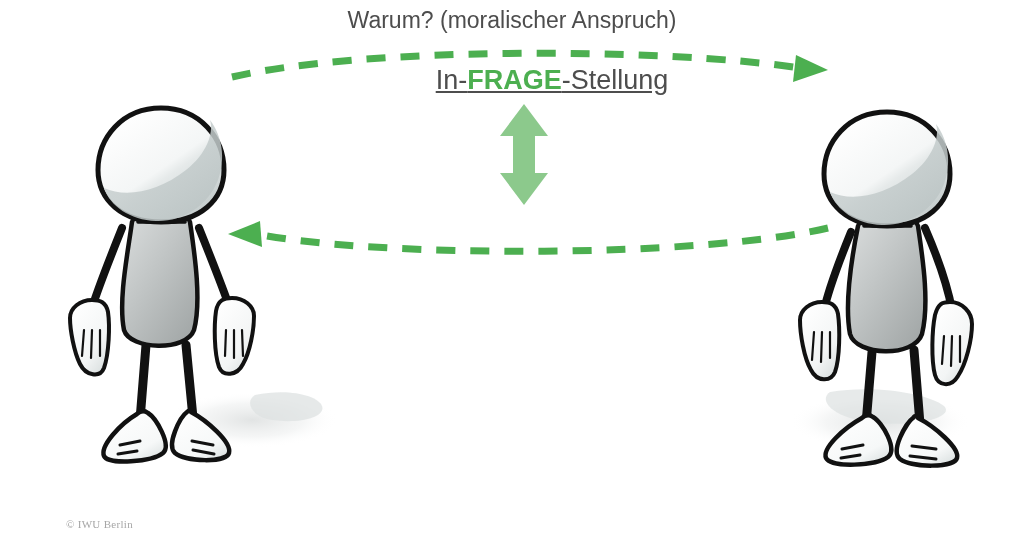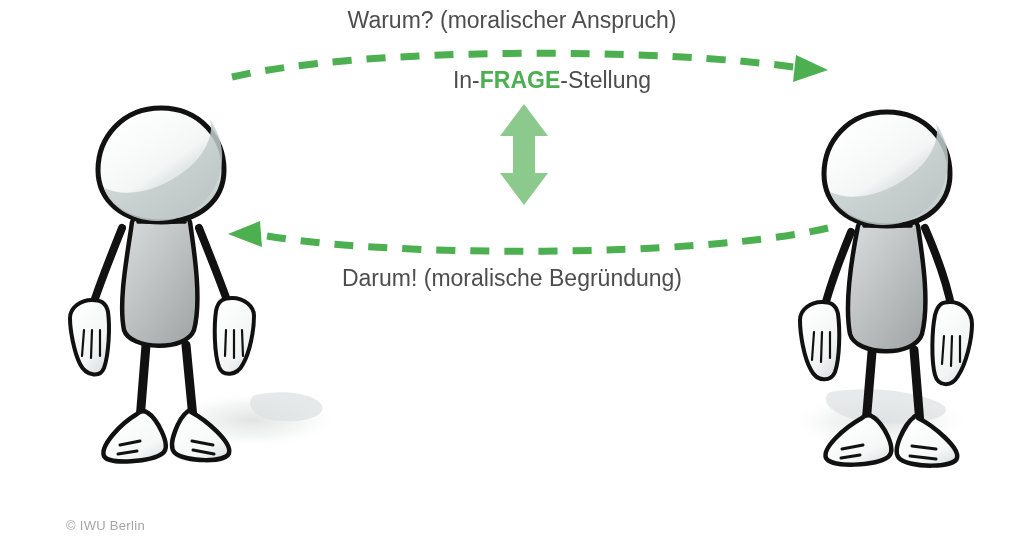--- a/index.html
+++ b/index.html
@@ -29,43 +29,44 @@
     text-align: center;
     color: #4d4d4d;
     font-size: 23px;
     line-height: 28px;
     white-space: nowrap;
     font-family: "Liberation Sans", sans-serif;
   }
   .label-line {
     position: absolute;
     text-align: center;
-    font-size: 23px;
+    font-size: 27px;
     line-height: 28px;
     white-space: nowrap;
     color: #4d4d4d;
     font-family: "Liberation Sans", sans-serif;
+    text-decoration: underline;
   }
   .label-line .accent {
     color: #4caf50;
     font-weight: bold;
   }
   #caption-top    { left: 212px; top: 6px;   width: 600px; }
   #caption-bottom { left: 212px; top: 264px; width: 600px; }
   #label-frage    { left: 252px; top: 66px;  width: 600px; }
   #label-antwort  { left: 232px; top: 209px; width: 600px; }
   #copyright {
     position: absolute;
     left: 66px;
     top: 518px;
-    font-size: 13px;
+    font-size: 11px;
     color: #a6a6a6;
     letter-spacing: 0.3px;
     white-space: nowrap;
-    font-family: Liberation Sans, sans-serif;
+    font-family: Liberation Serif, serif;
     text-align: center;
   }
 </style>
 </head>
 <body>
 
 <div id="stage">
 
   <svg class="svg-layer" viewBox="0 0 1024 542" xmlns="http://www.w3.org/2000/svg">
 
@@ -176,17 +177,16 @@
     </g>
   </svg>
 
   <div class="caption" id="caption-top">Warum? (moralischer Anspruch)</div>
 
   <div class="label-line" id="label-frage">
     <span>In-</span><span class="accent">FRAGE</span><span>-Stellung</span>
   </div>
 
 
-  <div class="caption" id="caption-bottom">Darum! (moralische Begründung)</div>
 
   <div id="copyright">© IWU Berlin</div>
 
 </div>
 
 </body></html>

